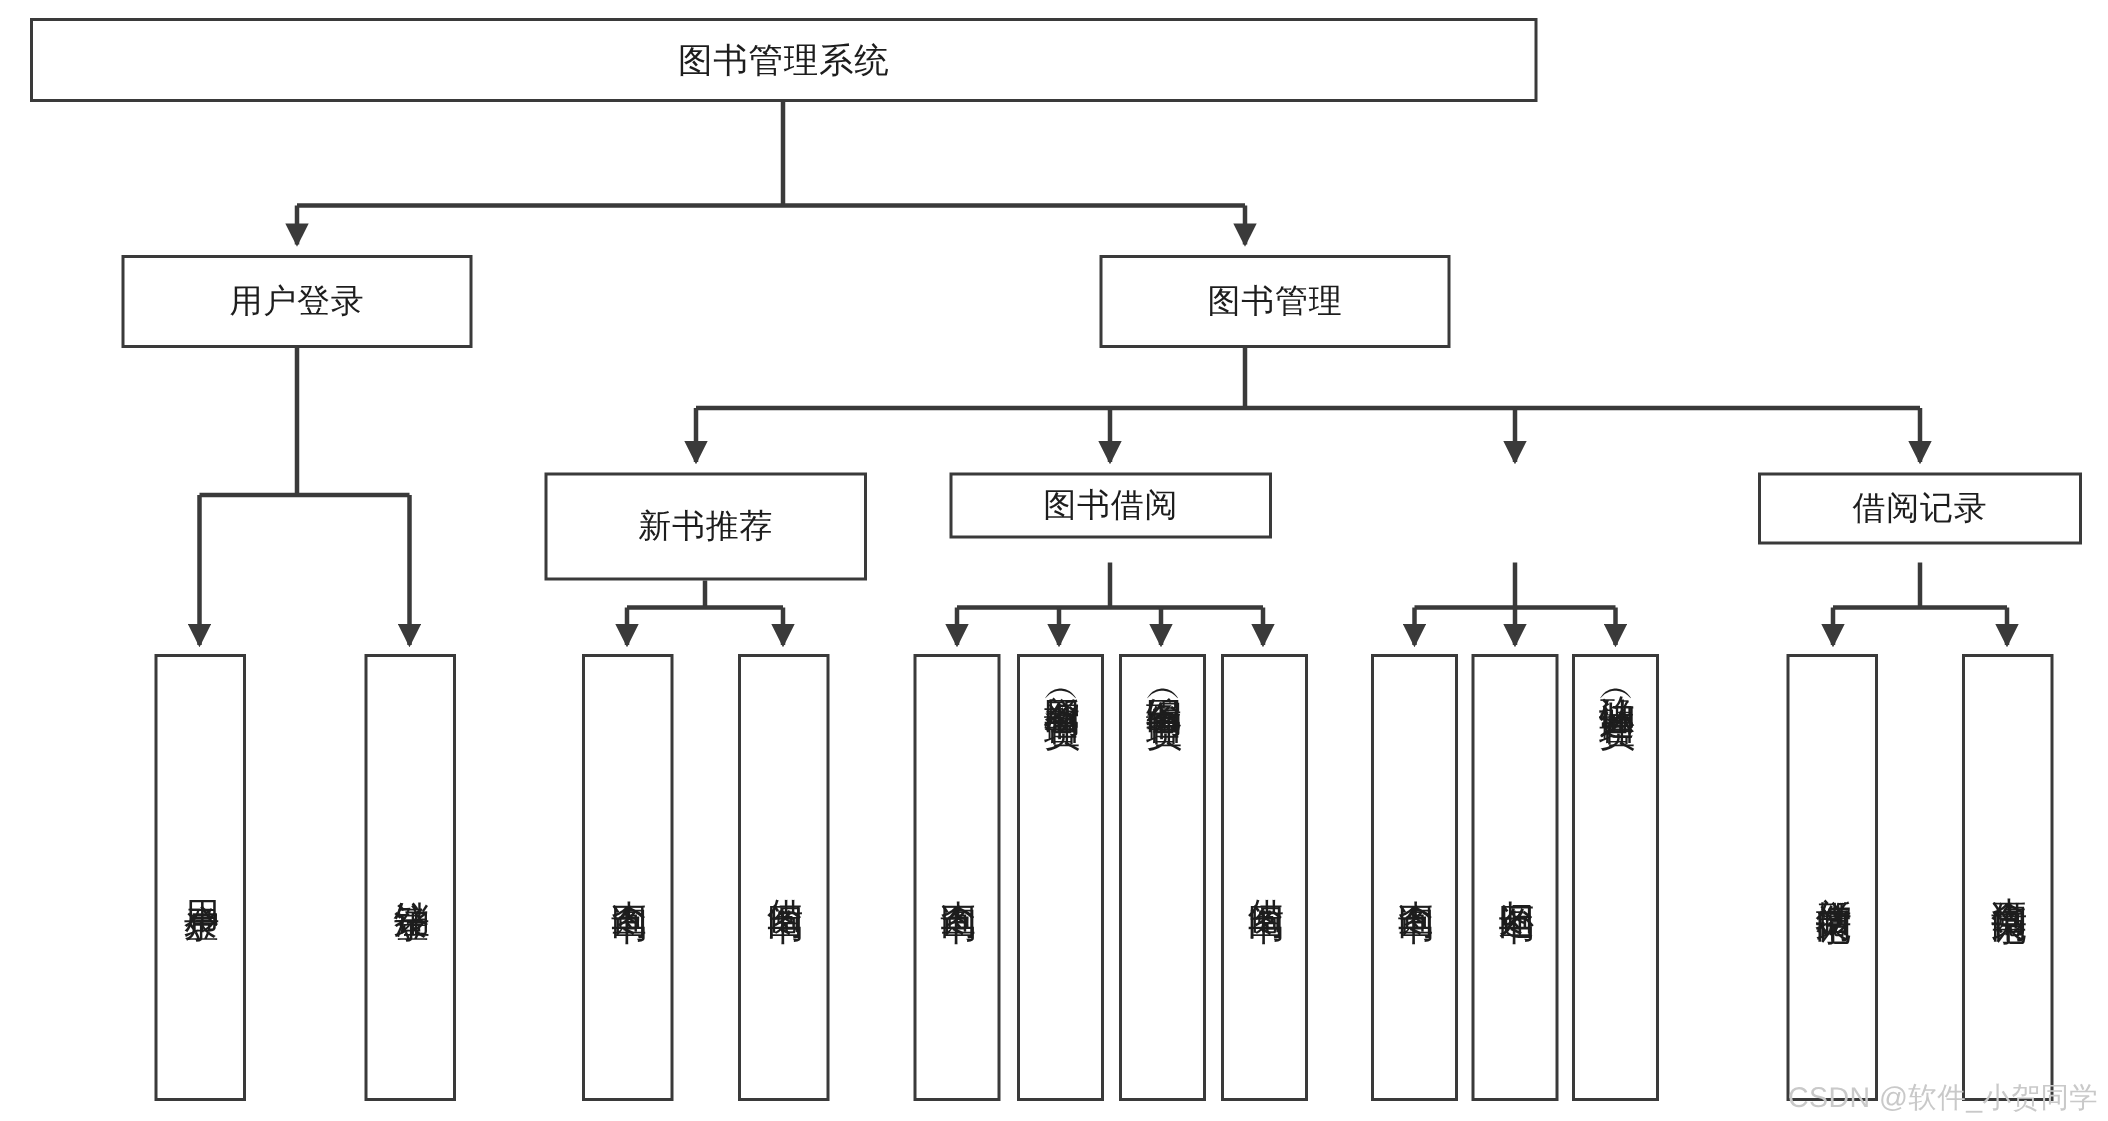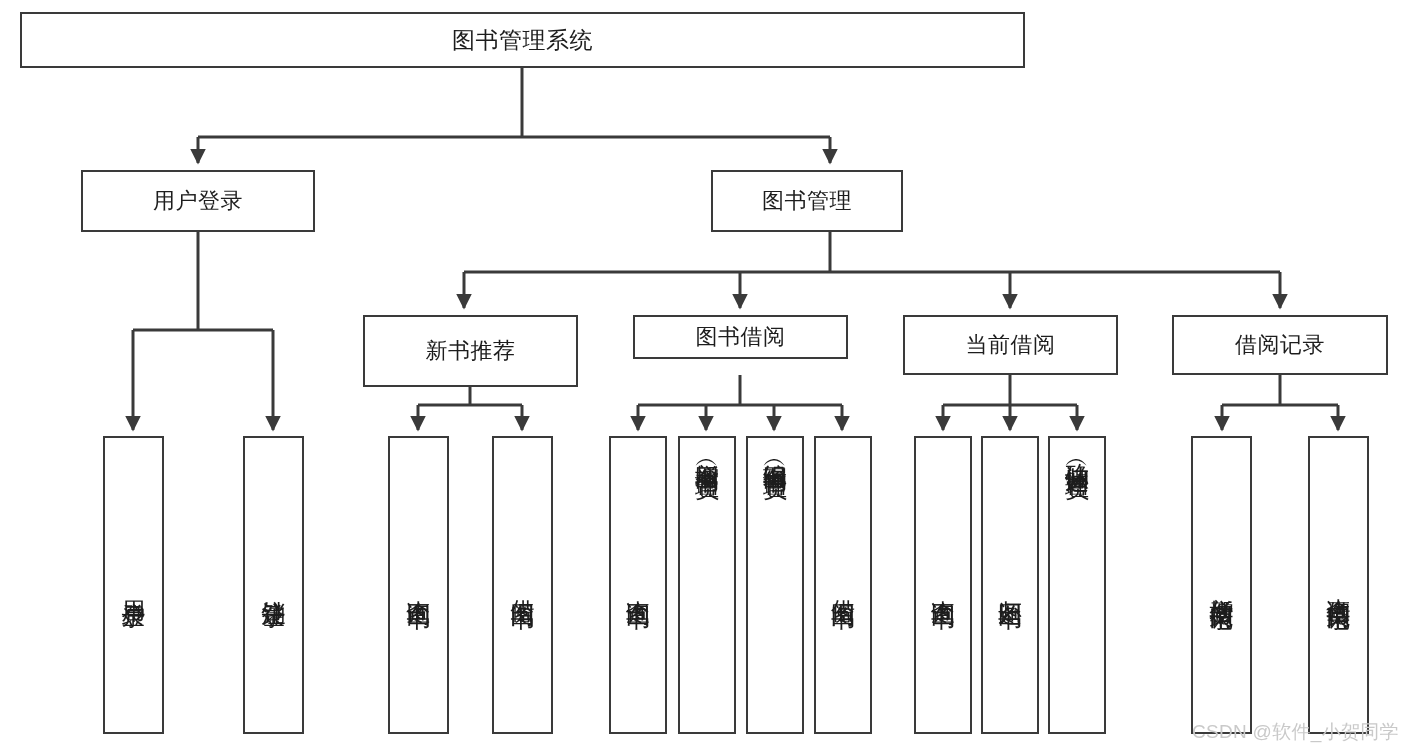--- a/index.html
+++ b/index.html
@@ -135,34 +135,31 @@
     </g>
   </svg>
 
   <div class="node horiz root" style="left:20px; top:12px; width:1005px; height:56px;">
     <span class="label">图书管理系统</span>
   </div>
 
   <div class="node horiz" style="left:81px; top:170px; width:234px; height:62px;">
     <span class="label">用户登录</span>
   </div>
-  <div class="node horiz" style="left:711px; top:170px; width:192px; height:62px;">
+  <div class="node horiz" style="left:733px; top:170px; width:234px; height:62px;">
     <span class="label">图书管理</span>
   </div>
 
   <div class="node horiz" style="left:363px; top:315px; width:215px; height:72px;">
     <span class="label">新书推荐</span>
   </div>
   <div class="node horiz" style="left:633px; top:315px; width:215px; height:44px;">
     <span class="label">图书借阅</span>
   </div>
-  <div class="node horiz" style="left:903px; top:315px; width:215px; height:60px;">
-    <span class="label">当前借阅</span>
-  </div>
-  <div class="node horiz" style="left:1172px; top:315px; width:216px; height:60px;">
+  <div class="node horiz" style="left:1172px; top:315px; width:216px; height:48px;">
     <span class="label">借阅记录</span>
   </div>
 
   <div class="node vert center-v" style="left:103px; top:436px; width:61px; height:298px;">
     <span class="label">用户登录</span>
   </div>
   <div class="node vert center-v" style="left:243px; top:436px; width:61px; height:298px;">
     <span class="label">注销登录</span>
   </div>
 

